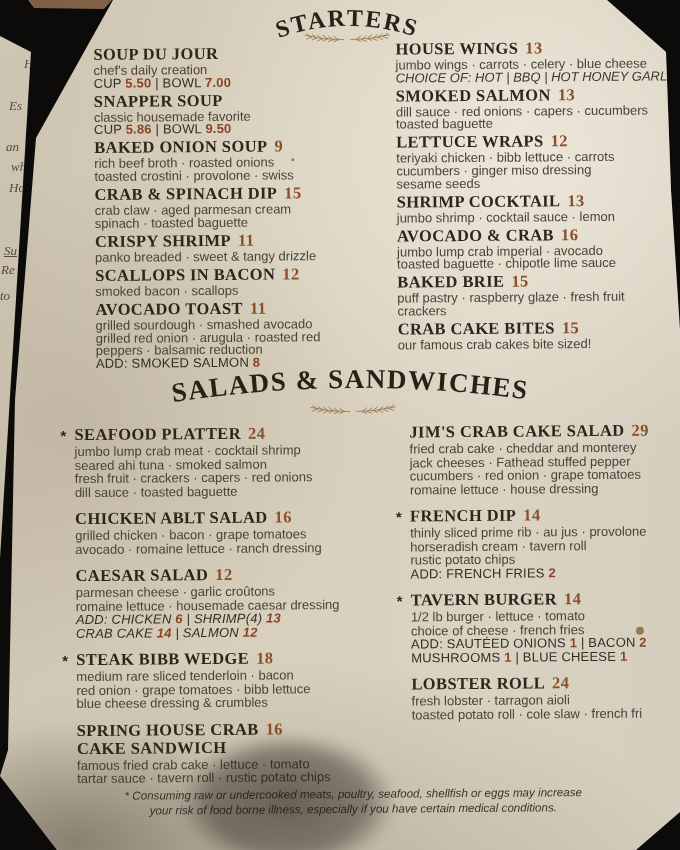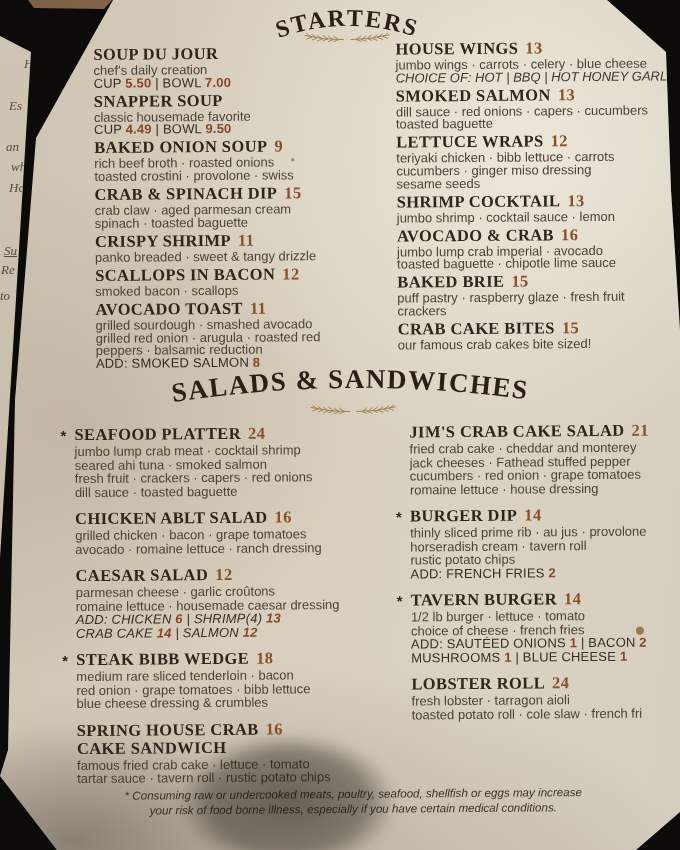--- a/index.html
+++ b/index.html
@@ -128,21 +128,21 @@
 
     <div id="s1c1" class="col sec1">
         <div class="item">
           <div class="iname"><span>SOUP DU JOUR</span></div>
           <div class="line">chef's daily creation</div>
           <div class="line add">CUP <span class="num">5.50</span> |  BOWL <span class="num">7.00</span></div>
         </div>
         <div class="item">
           <div class="iname"><span>SNAPPER SOUP</span></div>
           <div class="line">classic housemade favorite</div>
-          <div class="line add">CUP <span class="num">4.49</span> | BOWL <span class="num">9.50</span></div>
+          <div class="line add">CUP <span class="num">5.86</span> | BOWL <span class="num">9.50</span></div>
         </div>
         <div class="item">
           <div class="iname"><span>BAKED ONION SOUP</span><span class="price">9</span></div>
           <div class="line">rich beef broth · roasted onions</div>
           <div class="line">toasted crostini · provolone · swiss</div>
         </div>
         <div class="item">
           <div class="iname"><span>CRAB &amp; SPINACH DIP</span><span class="price">15</span></div>
           <div class="line">crab claw · aged parmesan cream</div>
           <div class="line">spinach · toasted baguette</div>
@@ -246,28 +246,28 @@
         </div>
         <div class="item">
           <div class="iname"><span>SPRING HOUSE CRAB</span><span class="price">16</span></div>
           <div class="iname">CAKE SANDWICH</div>
           <div class="line">famous fried crab cake · lettuce · tomato</div>
           <div class="line">tartar sauce  · tavern roll · rustic potato chips</div>
         </div>
       </div>
     <div id="s2c2" class="col sec2">
         <div class="item">
-          <div class="iname"><span>JIM'S CRAB CAKE SALAD</span><span class="price">21</span></div>
+          <div class="iname"><span>JIM'S CRAB CAKE SALAD</span><span class="price">29</span></div>
           <div class="line">fried crab cake · cheddar and monterey</div>
           <div class="line">jack cheeses · Fathead stuffed pepper</div>
           <div class="line">cucumbers · red onion · grape tomatoes</div>
           <div class="line">romaine lettuce · house dressing</div>
         </div>
         <div class="item">
-          <div class="iname"><span class="star">*</span><span>BURGER DIP</span><span class="price">14</span></div>
+          <div class="iname"><span class="star">*</span><span>FRENCH DIP</span><span class="price">14</span></div>
           <div class="line">thinly sliced prime rib · au jus · provolone</div>
           <div class="line">horseradish cream · tavern roll</div>
           <div class="line">rustic potato chips</div>
           <div class="line add">ADD: FRENCH FRIES <span class="num">2</span></div>
         </div>
         <div class="item">
           <div class="iname"><span class="star">*</span><span>TAVERN BURGER</span><span class="price">14</span></div>
           <div class="line">1/2 lb burger · lettuce · tomato</div>
           <div class="line">choice of cheese · french fries</div>
           <div class="line add">ADD: SAUTÉED ONIONS <span class="num">1</span> | BACON <span class="num">2</span></div>

